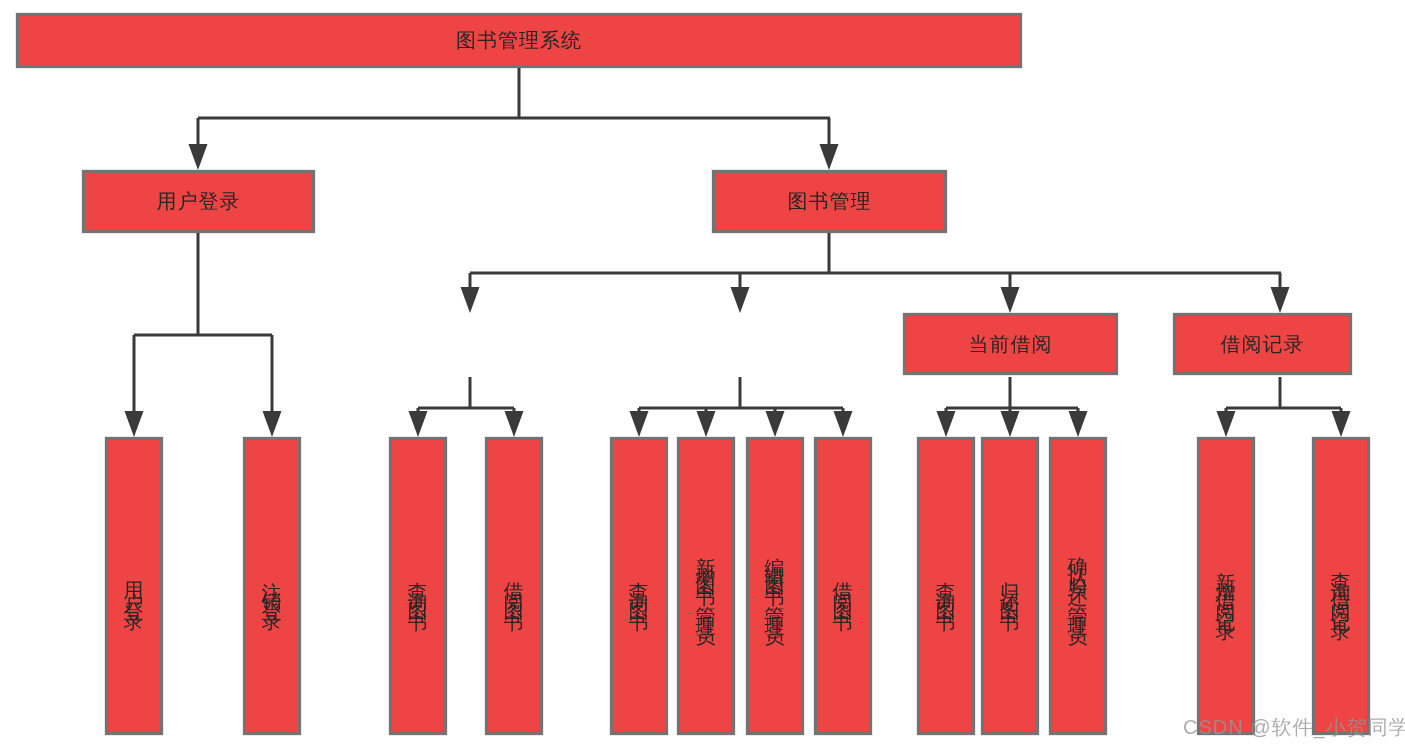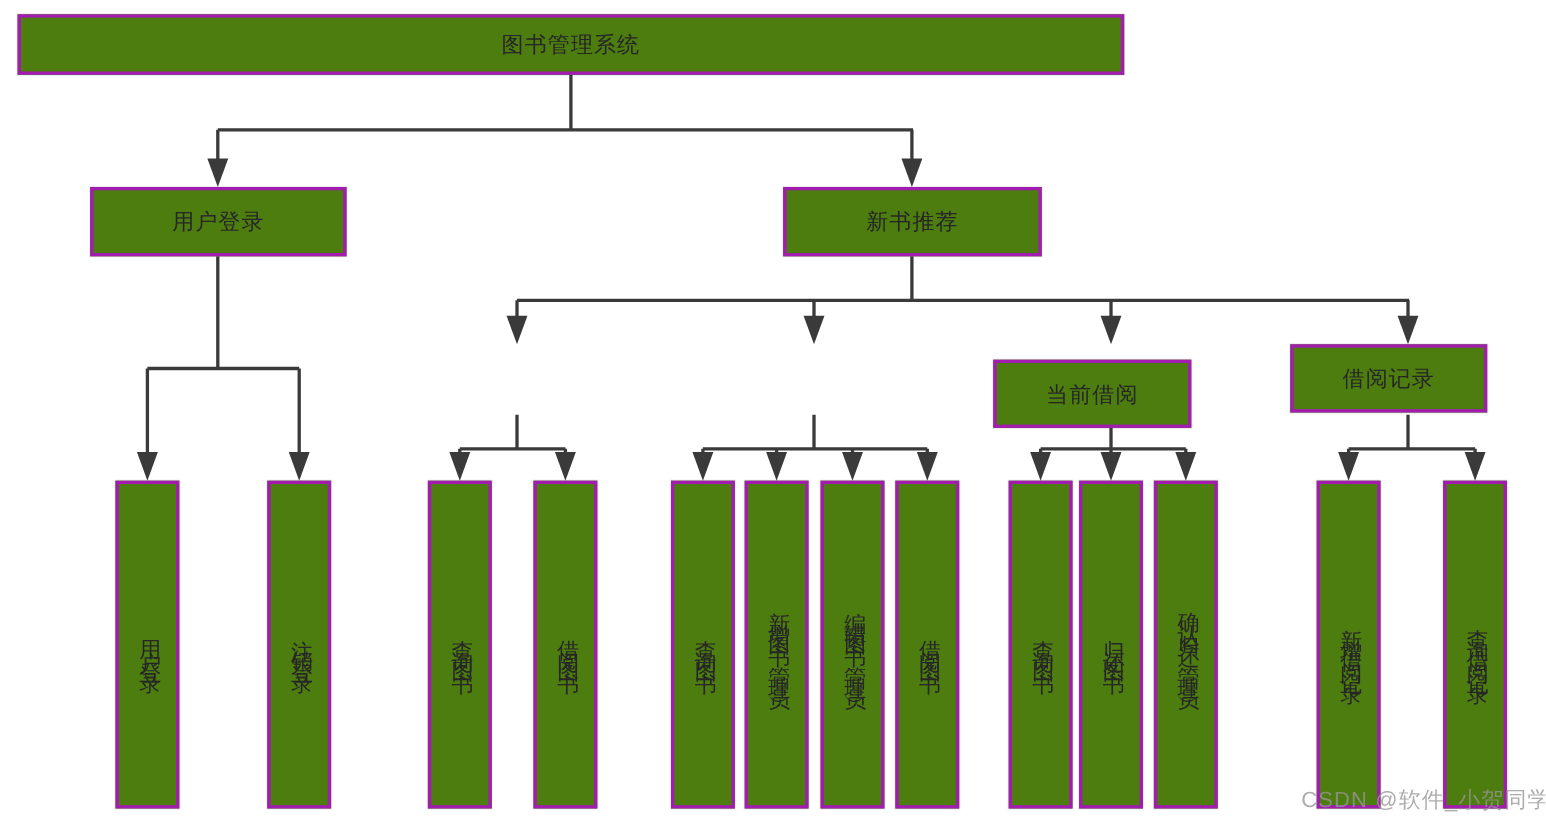--- a/index.html
+++ b/index.html
@@ -8,27 +8,26 @@
     width:1405px;height:747px;
     background:#ffffff;
     font-family:"Liberation Sans","DejaVu Sans",sans-serif;
     overflow:hidden;
     color:#262626;
   }
   .connectors{position:absolute;left:0;top:0;width:1405px;height:747px;}
   .node{
     position:absolute;
     box-sizing:border-box;
-    border:3px solid #a21caf;
-    background:#4d7c0f;
+    border:3px solid #737373;
+    background:#ef4444;
     display:flex;align-items:center;justify-content:center;
     font-size:20px;
     letter-spacing:1px;
     box-shadow:0 0 0 1px rgba(0,0,0,0.08);
-    font-family:Liberation Mono, monospace;
   }
   .node.leaf{
     writing-mode:vertical-rl;
     text-orientation:mixed;
     letter-spacing:10px;
     line-height:1;
     font-size:20px;
   }
   .watermark{
     position:absolute;
@@ -75,23 +74,23 @@
       <polygon points="1000.5,411 1019.5,411 1010,437"></polygon>
       <polygon points="1068.5,411 1087.5,411 1078,437"></polygon>
       <polygon points="1216.5,411 1235.5,411 1226,437"></polygon>
       <polygon points="1331.5,411 1350.5,411 1341,437"></polygon>
     </g>
   </svg>
 
   <div class="node" style="left:16px;top:13px;width:1006px;height:55px">图书管理系统</div>
 
   <div class="node" style="left:82px;top:170px;width:233px;height:63px">用户登录</div>
-  <div class="node" style="left:712px;top:170px;width:235px;height:63px">新书推荐</div>
+  <div class="node" style="left:712px;top:170px;width:235px;height:63px">图书管理</div>
 
-  <div class="node" style="left:903px;top:327px;width:180px;height:62px">当前借阅</div>
+  <div class="node" style="left:903px;top:313px;width:215px;height:62px">当前借阅</div>
   <div class="node" style="left:1173px;top:313px;width:179px;height:62px">借阅记录</div>
 
   <div class="node leaf" style="left:105px;top:437px;width:58px;height:298px">用户登录</div>
   <div class="node leaf" style="left:243px;top:437px;width:58px;height:298px">注销登录</div>
 
   <div class="node leaf" style="left:389px;top:437px;width:58px;height:298px">查询图书</div>
   <div class="node leaf" style="left:485px;top:437px;width:58px;height:298px">借阅图书</div>
 
   <div class="node leaf" style="left:610px;top:437px;width:58px;height:298px">查询图书</div>
   <div class="node leaf" style="left:677px;top:437px;width:58px;height:298px">新增图书（管理员）</div>

